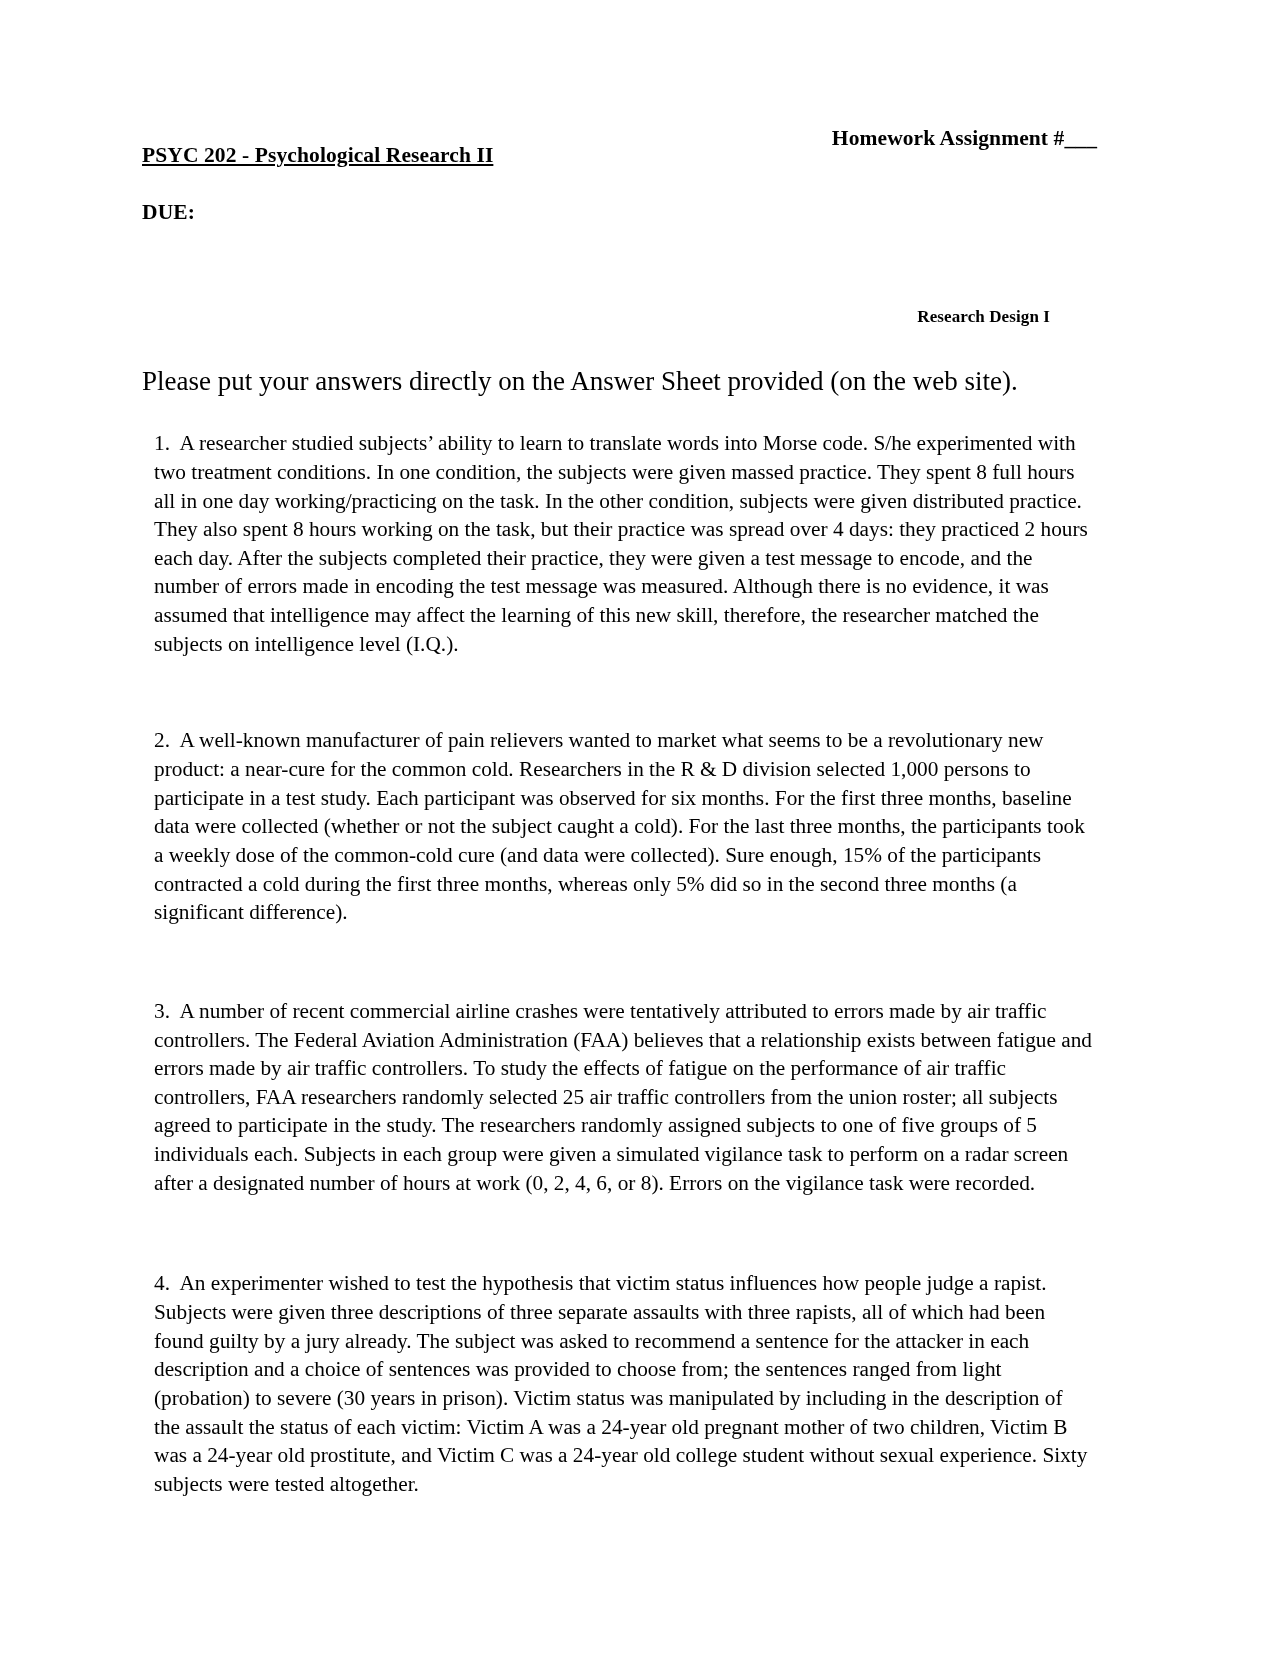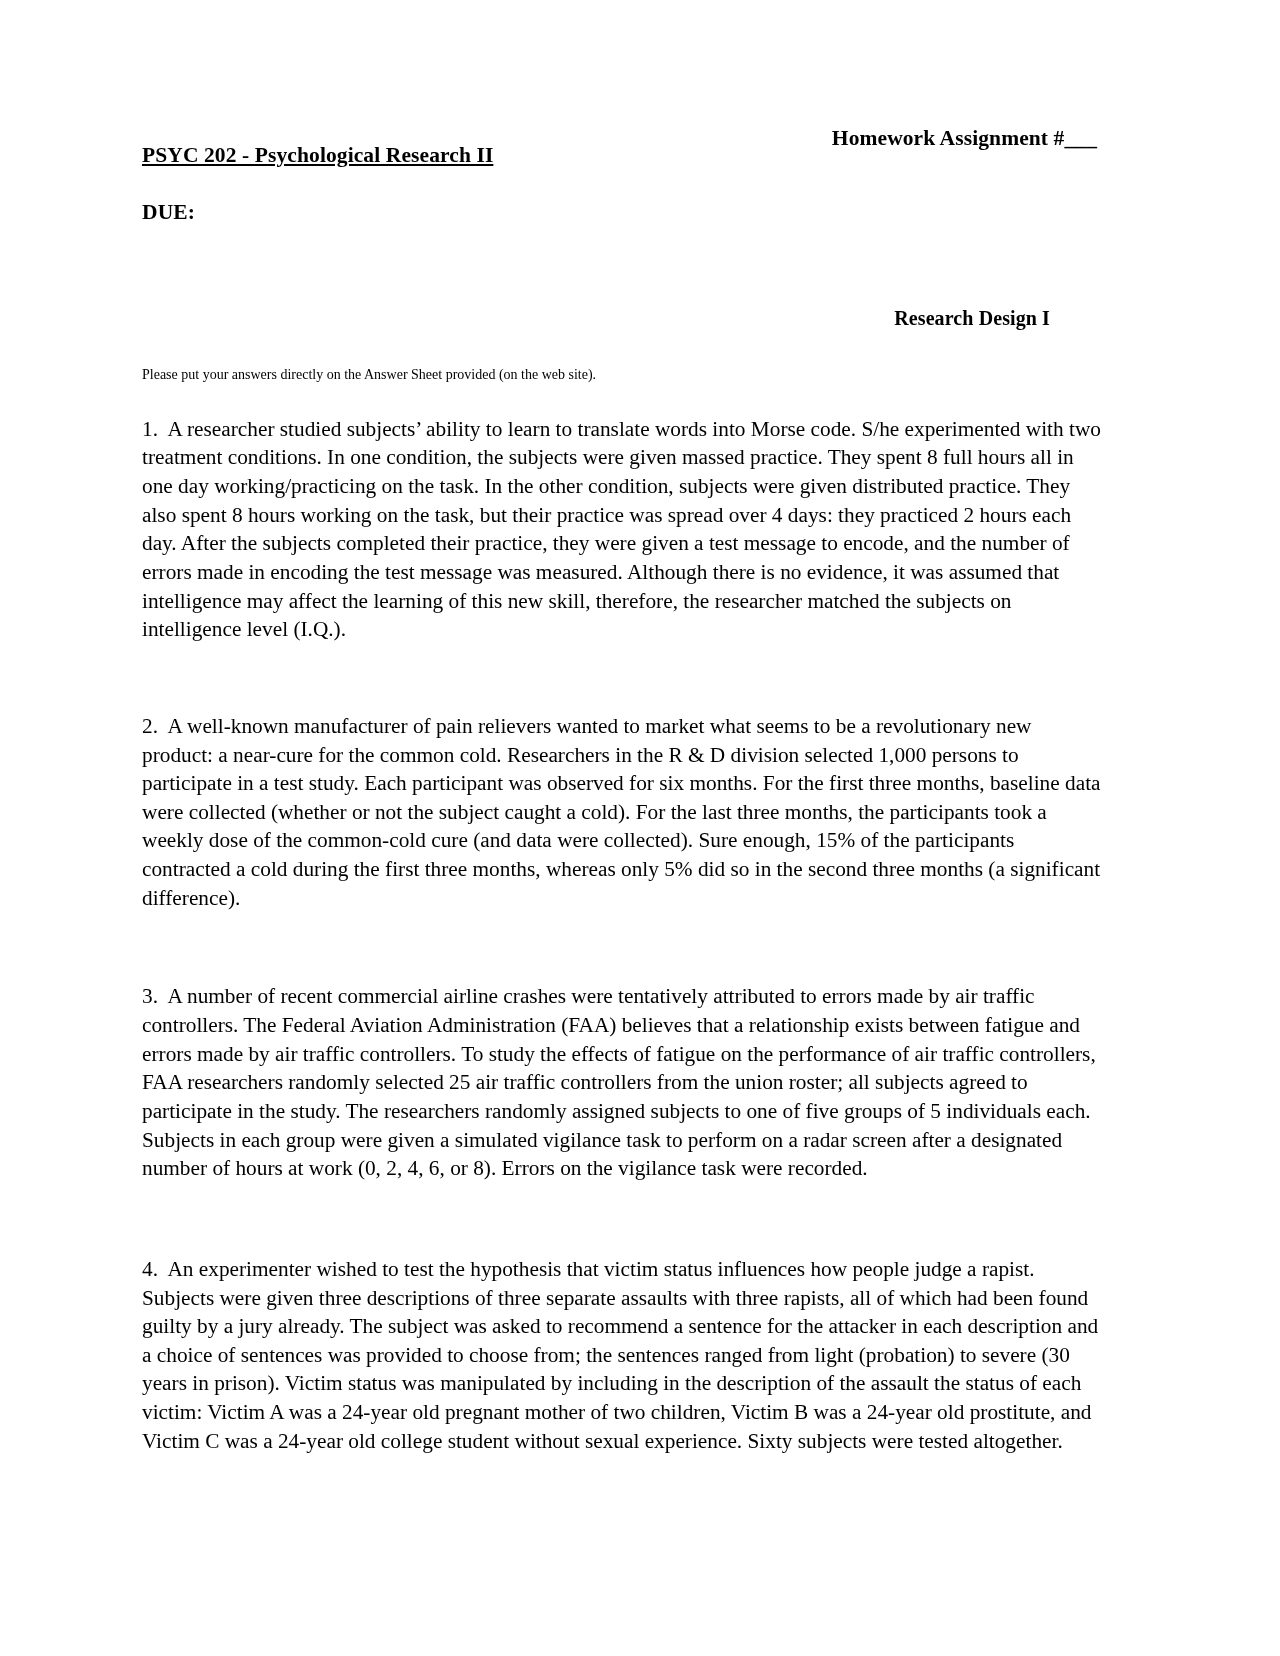--- a/index.html
+++ b/index.html
@@ -42,35 +42,35 @@
   .due-line { display: block; }
   .doc-header-right {
     padding-right: 8px;
     white-space: nowrap;
     margin-top: 12px;
   }
 
   .design-title {
     text-align: right;
     font-weight: bold;
-    font-size: 20px;
+    font-size: 17px;
     margin-top: 52px;
     padding-right: 55px;
     letter-spacing: 0.1px;
   }
 
   
   .intro {
-    font-size: 14px;
+    font-size: 27px;
     line-height: 1.345;
     margin-top: 36px;
   }
 
   .problems {
-    margin: 0;
+    margin: 12px;
     padding: 0;
   }
 
   .problem {
     font-size: 21.3px;
     line-height: 1.345;
     text-align: left;
     margin: 0;
   }
   .problem-1 { margin-top: 30px; }

